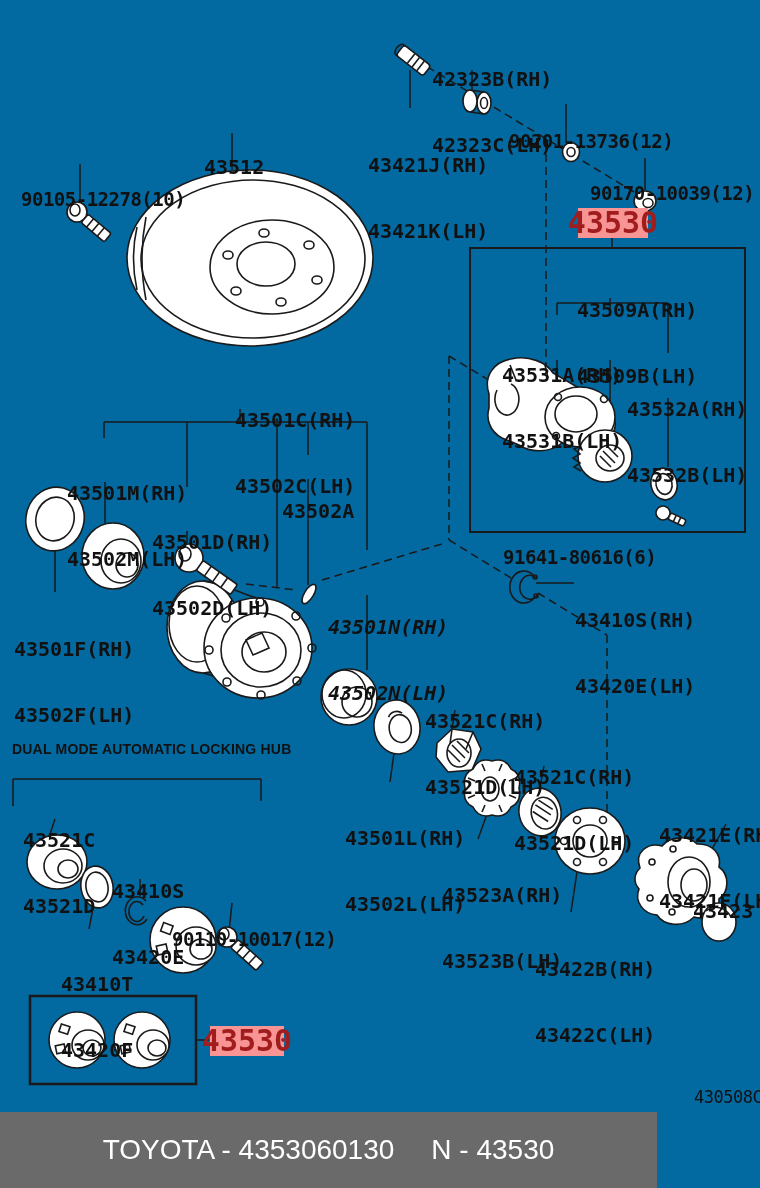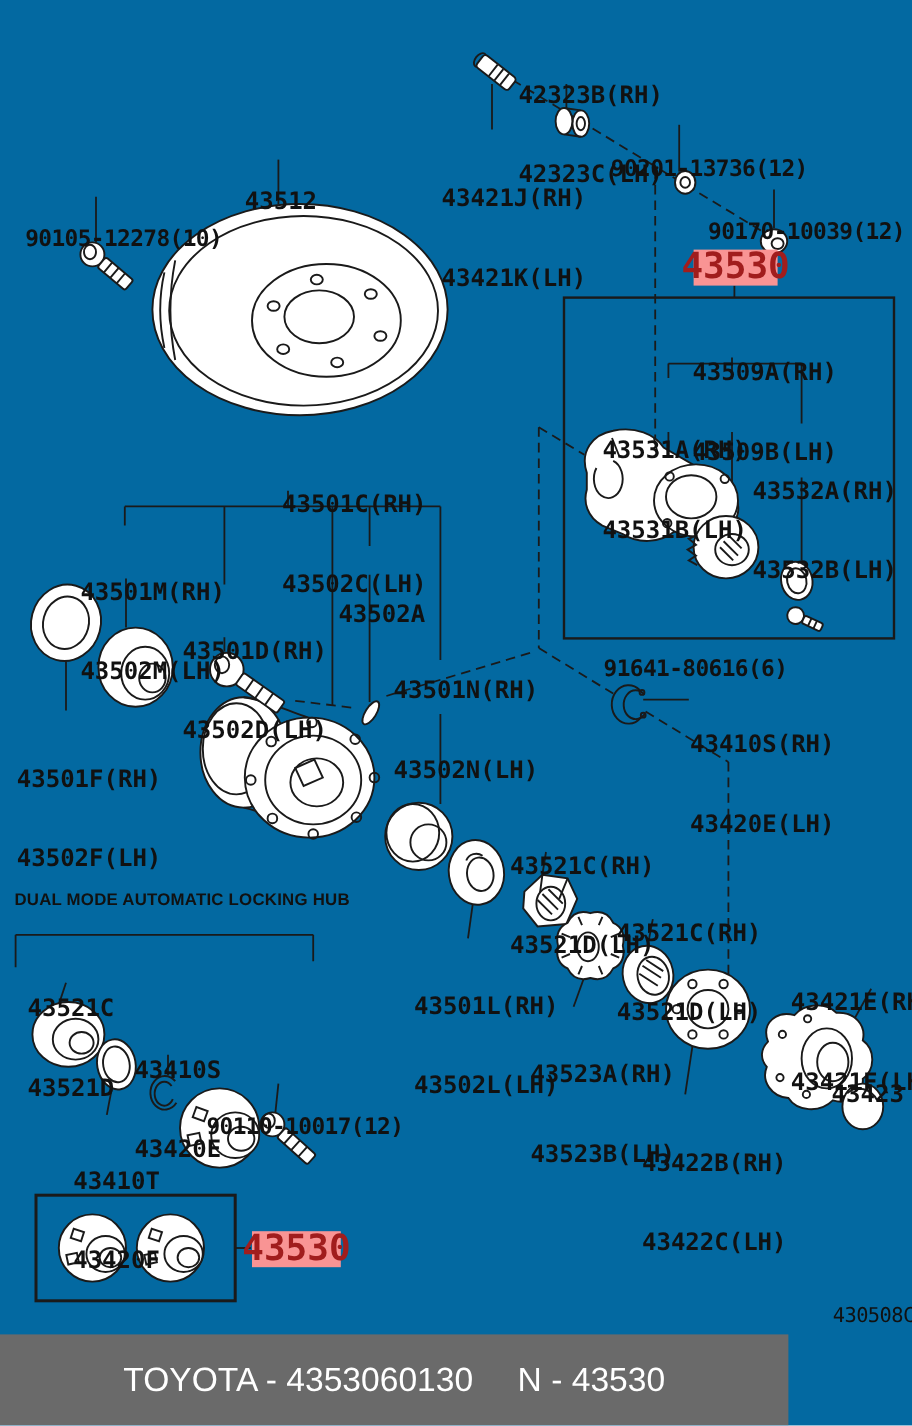--- a/index.html
+++ b/index.html
@@ -368,21 +368,21 @@
   <span>43502A</span>
 </div>
 <div class="lbl" style="left:152px;top:487px;">
   <span>43501D(RH)</span>
   <span>43502D(LH)</span>
 </div>
 <div class="lbl" style="left:14px;top:594px;">
   <span>43501F(RH)</span>
   <span>43502F(LH)</span>
 </div>
-<div class="lbl" style="left:328px;top:520px;">
+<div class="lbl" style="left:328px;top:572px;font-style:italic;">
   <span>43501N(RH)</span>
   <span>43502N(LH)</span>
 </div>
 <div class="lbl" style="left:575px;top:565px;">
   <span>43410S(RH)</span>
   <span>43420E(LH)</span>
 </div>
 <div class="lbl" style="left:425px;top:666px;">
   <span>43521C(RH)</span>
   <span>43521D(LH)</span>

